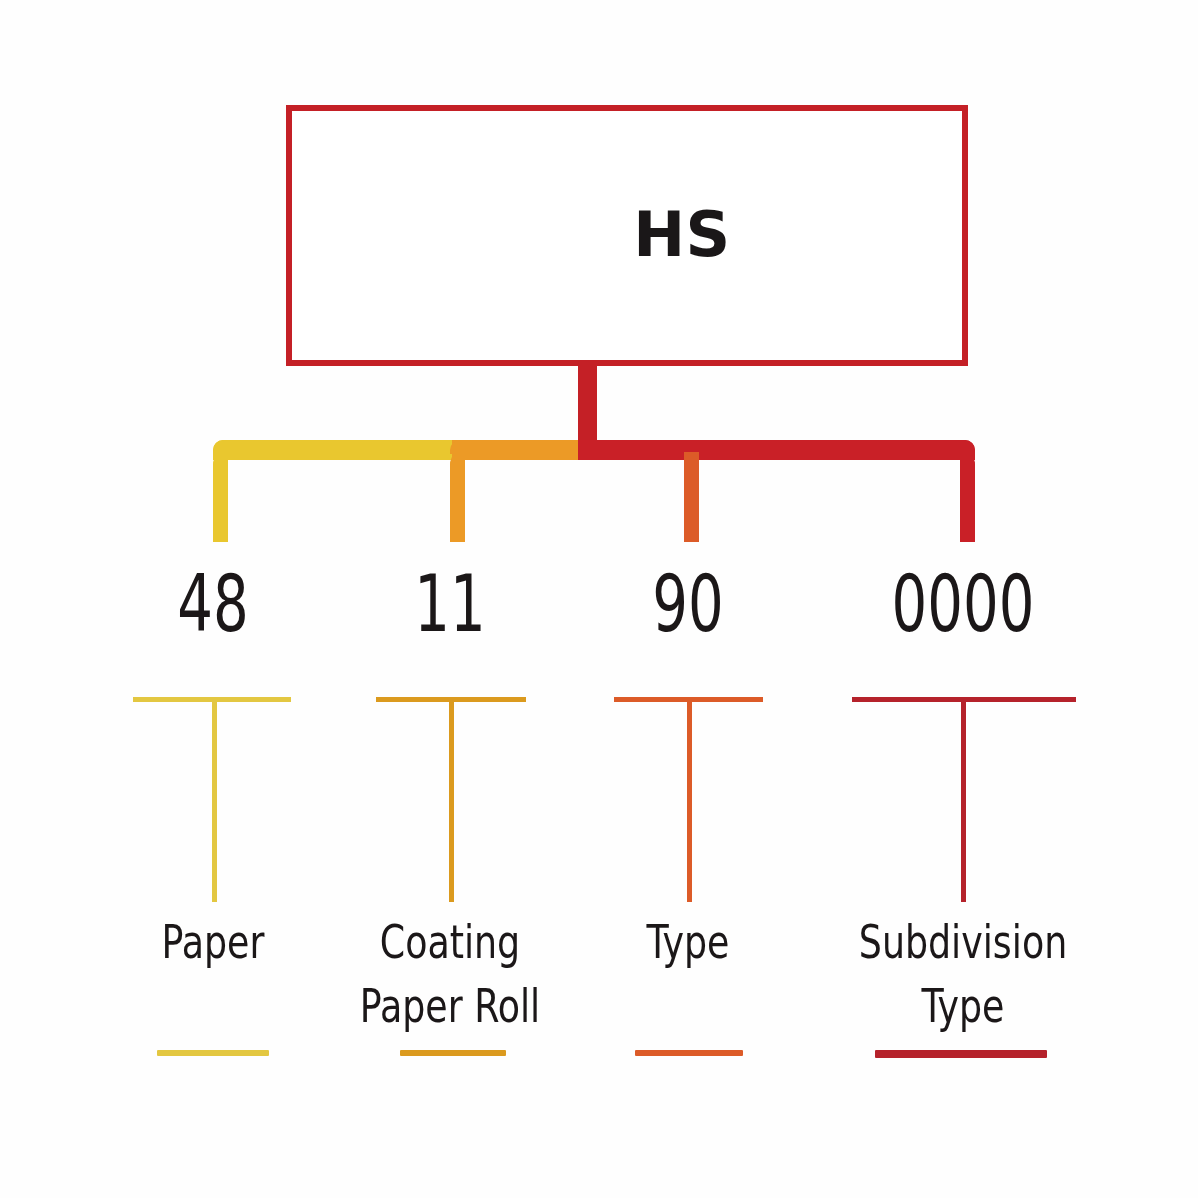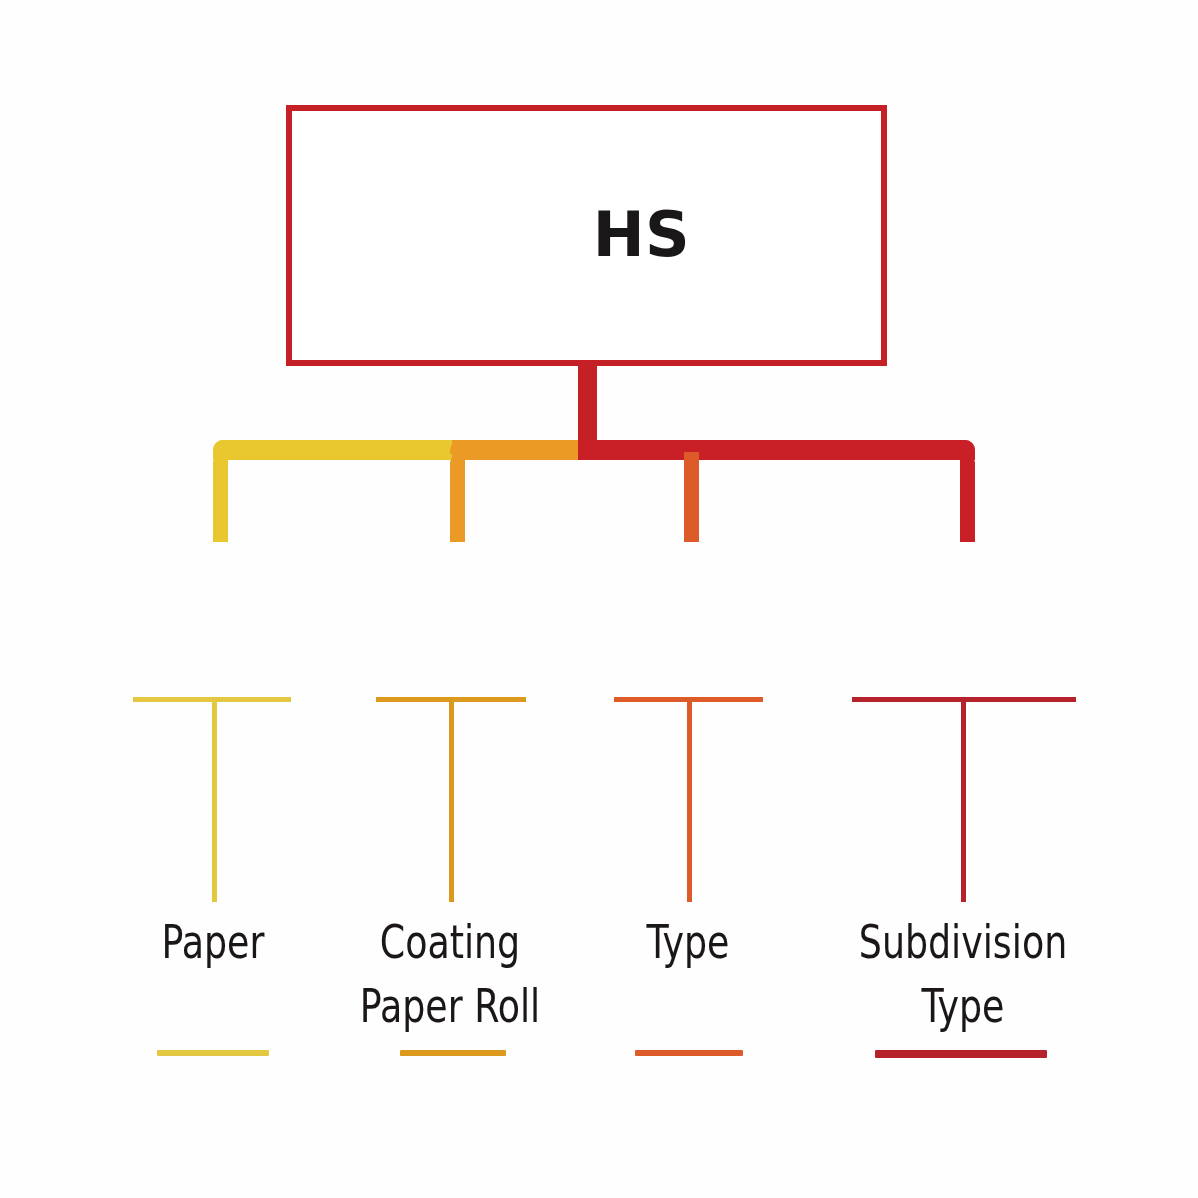--- a/index.html
+++ b/index.html
@@ -16,21 +16,21 @@
     height: 1198px;
     background: #fefefe;
     overflow: hidden;
   }
 
   
   .root-box {
     position: absolute;
     left: 286px;
     top: 105px;
-    width: 601px;
+    width: 682px;
     height: 261px;
     border: 6px solid #C42026;
     background: #ffffff;
     box-sizing: border-box;
     display: flex;
     flex-direction: column;
     align-items: center;
     justify-content: center;
   }
   .root-title {
@@ -177,20 +177,26 @@
 
   <div class="bracket-seg seg-yellow" style="background: rgb(233, 199, 47);"></div>
   <div class="bracket-seg seg-orange" style="background: rgb(236, 154, 38);"></div>
   <div class="bracket-seg seg-red" style="background: rgb(201, 32, 39);"></div>
 
   <div class="drop drop-1" style="background: rgb(233, 199, 47);"></div>
   <div class="drop drop-2" style="background: rgb(236, 154, 38);"></div>
   <div class="drop drop-3" style="background: rgb(220, 91, 40);"></div>
   <div class="drop drop-4" style="background: rgb(201, 32, 39);"></div>
 
+  <div class="code-row">
+    <div class="code-num" id="code-0" style="left: 13px; width: 400px;">48</div>
+    <div class="code-num" id="code-1" style="left: 250px; width: 400px;">11</div>
+    <div class="code-num" id="code-2" style="left: 488px; width: 400px;">90</div>
+    <div class="code-num" id="code-3" style="left: 763px; width: 400px;">0000</div>
+  </div>
 
   <div class="tee-bar" id="tbar-0" style="left: 133px; width: 158px; top: 697px; background: rgb(227, 199, 65);"></div>
   <div class="tee-stem" id="tstem-0" style="left: 212px; top: 697px; height: 205px; background: rgb(227, 199, 65);"></div>
   <div class="tee-bar" id="tbar-1" style="left: 376px; width: 150px; top: 697px; background: rgb(219, 154, 30);"></div>
   <div class="tee-stem" id="tstem-1" style="left: 449px; top: 697px; height: 205px; background: rgb(219, 154, 30);"></div>
   <div class="tee-bar" id="tbar-2" style="left: 614px; width: 149px; top: 697px; background: rgb(220, 91, 40);"></div>
   <div class="tee-stem" id="tstem-2" style="left: 687px; top: 697px; height: 205px; background: rgb(220, 91, 40);"></div>
   <div class="tee-bar" id="tbar-3" style="left: 852px; width: 224px; top: 697px; background: rgb(181, 34, 43);"></div>
   <div class="tee-stem" id="tstem-3" style="left: 961px; top: 697px; height: 205px; background: rgb(181, 34, 43);"></div>
 

